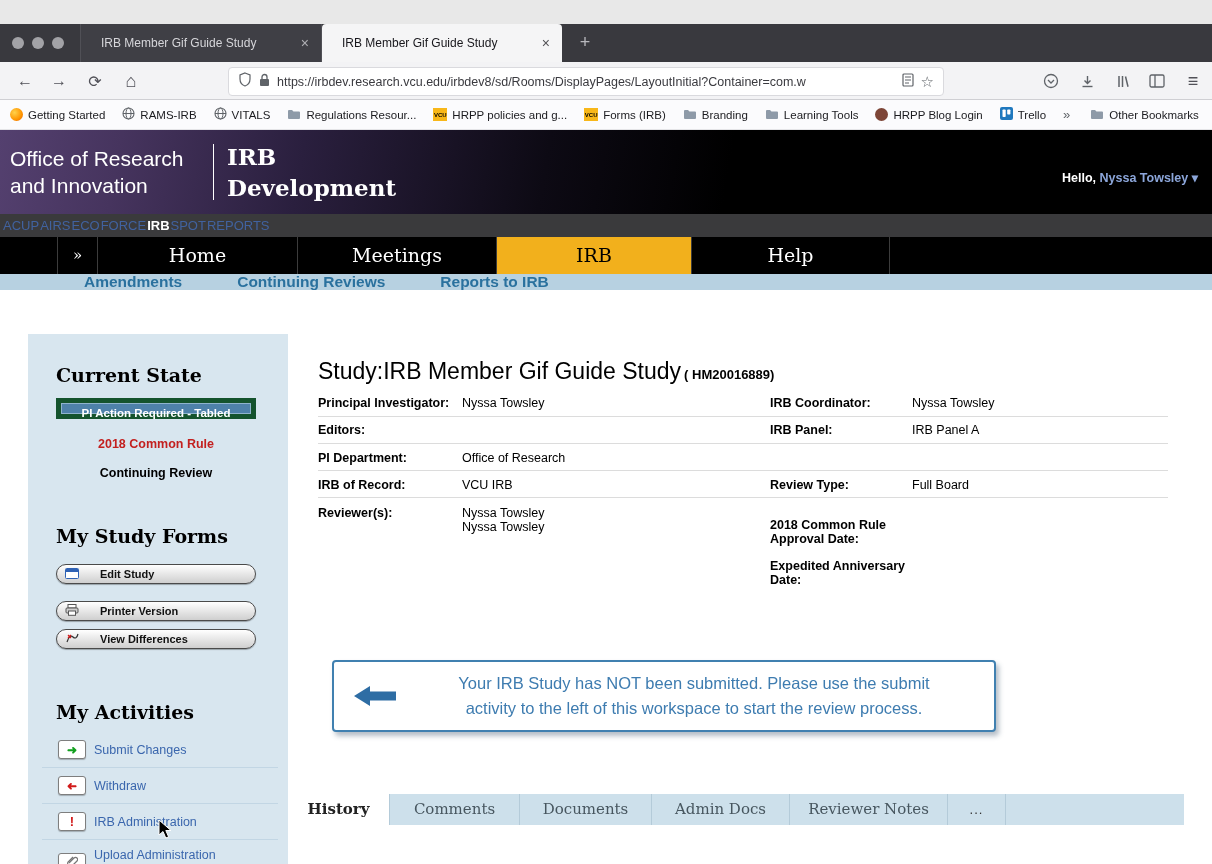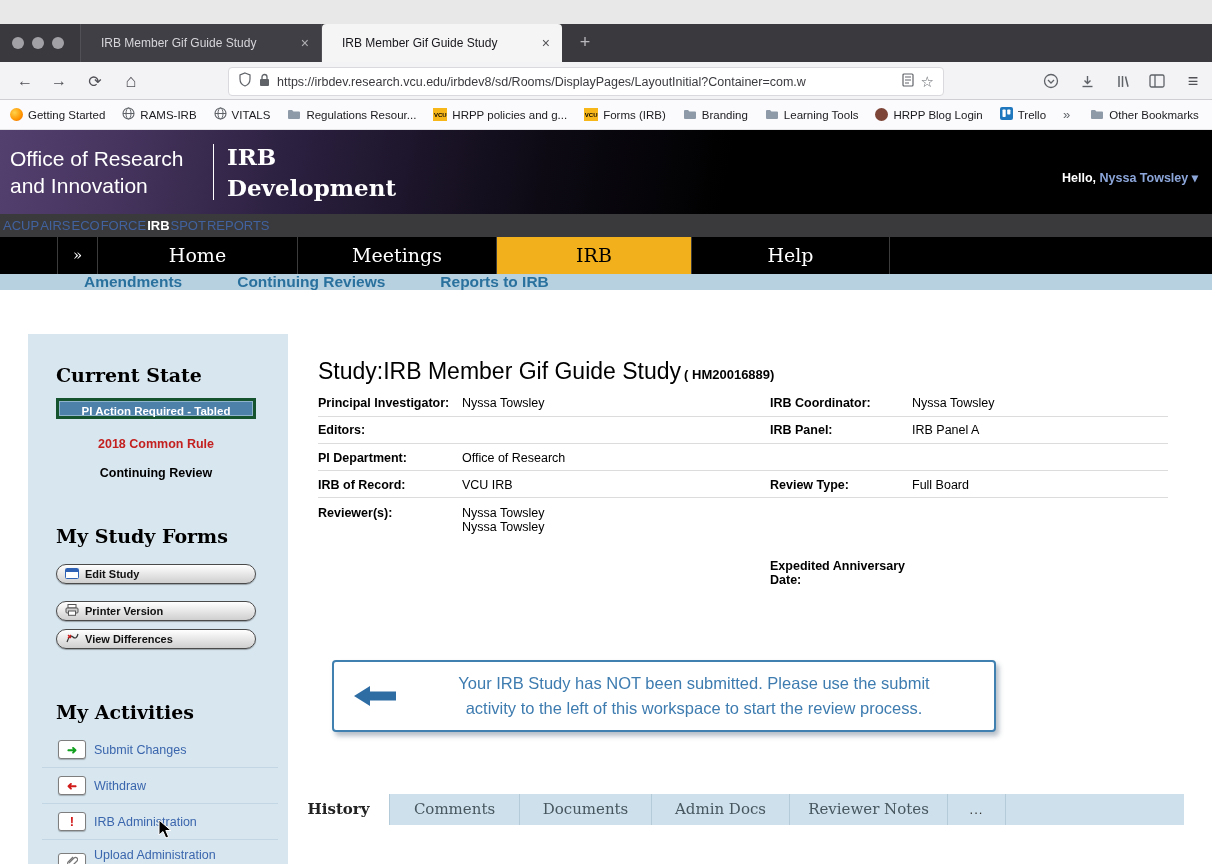--- a/index.html
+++ b/index.html
@@ -48,24 +48,24 @@
   .nv.home{left:98px;width:200px;}
   .nv.meetings{left:298px;width:199px;}
   .nv.irb{left:497px;width:195px;background:#f2b01c;color:#000;}
   .nv.help{left:692px;width:198px;}
   
   .subnav{position:absolute;left:0;top:250px;width:1212px;height:16px;background:#b7d1e1;display:flex;align-items:center;gap:55px;padding-left:84px;box-sizing:border-box;}
   .subnav .sl{color:#2a719e;font-size:15.5px;font-weight:700;}
   
   .sidebar{position:absolute;left:28px;top:310px;width:260px;height:554px;background:#d8e6ef;}
   .sb-h{position:absolute;left:28px;font-family:"DejaVu Serif",serif;font-weight:700;font-size:19px;color:#000;}
-  .statebtn{position:absolute;left:28px;top:64px;width:200px;height:21px;background:#4e81a9;border:3px solid #14532d;box-shadow:inset 0 0 0 1px #8fb3cd;color:#fff;font-size:11.5px;font-weight:700;text-align:center;line-height:20px;box-sizing:border-box;}
+  .statebtn{position:absolute;left:28px;top:64px;width:200px;height:21px;background:#4e81a9;border:5px solid #14532d;box-shadow:inset 0 0 0 1px #8fb3cd;color:#fff;font-size:11.5px;font-weight:700;text-align:center;line-height:20px;box-sizing:border-box;}
   .staterule{position:absolute;left:28px;top:103px;width:200px;text-align:center;color:#c3201f;font-weight:700;font-size:12.5px;}
   .statereview{position:absolute;left:28px;top:132px;width:200px;text-align:center;color:#000;font-weight:700;font-size:12.5px;}
-  .formbtn{position:absolute;left:28px;width:200px;height:20px;border-radius:10px;border:1px solid #4a4a4a;background:linear-gradient(#ffffff,#cfcfcf);display:flex;align-items:center;gap:6px;padding-left:8px;box-sizing:border-box;font-size:11px;font-weight:700;color:#111;box-shadow:0 1px 1px rgba(0,0,0,.3);}
+  .formbtn{position:absolute;left:28px;width:200px;height:20px;border-radius:10px;border:1px solid #4a4a4a;background:linear-gradient(#ffffff,#cfcfcf);display:flex;align-items:center;gap:21px;padding-left:8px;box-sizing:border-box;font-size:11px;font-weight:700;color:#111;box-shadow:0 1px 1px rgba(0,0,0,.3);}
   .actlist{position:absolute;left:14px;top:398px;width:236px;}
   .actitem{display:flex;align-items:center;gap:8px;padding:8px 0 8px 16px;border-top:1px solid #c2d6e4;}
   .actitem:first-child{border-top:none;}
   .actbox{flex:0 0 26px;width:26px;height:17px;border:1px solid #7e7e7e;border-radius:3px;background:#fff;display:flex;align-items:center;justify-content:center;font-size:12px;box-shadow:0 1px 1px rgba(0,0,0,.25);}
   .actlabel{color:#3a66ad;font-size:12.5px;max-width:150px;line-height:14px;}
   .arrow-green{color:#12a01f;font-weight:700;}
   .arrow-red{color:#d11a1a;font-weight:700;transform:scaleX(-1);display:inline-block;}
   .excl-red{color:#d11a1a;font-weight:700;font-size:13px;}
   
   .study-title{position:absolute;left:318px;top:334px;font-size:23px;color:#000;}
@@ -364,20 +364,21 @@
     <span class="lab2">Review Type:</span>
     <span class="val2">Full Board</span>
   </div>
   <div class="rowline" style="top:473px;"></div>
   <div class="frow" style="top:482px;height:100px;">
     <span class="lab">Reviewer(s):</span>
     <span class="rev-lines">
       <span>Nyssa Towsley</span><br>
       <span>Nyssa Towsley</span>
     </span>
+    <span class="r5lab">2018 Common Rule Approval Date:</span>
     <span class="r5lab2">Expedited Anniversary Date:</span>
   </div>
 
   <div class="notice">
     <span class="notice-arrow">
       <svg width="46" height="26" viewBox="0 0 46 26">
           <path d="M2 13 L18 3 L18 8.5 L44 8.5 L44 17.5 L18 17.5 L18 23 Z" fill="#2e6da4"></path>
         </svg>
     </span>
     <div class="notice-text">

